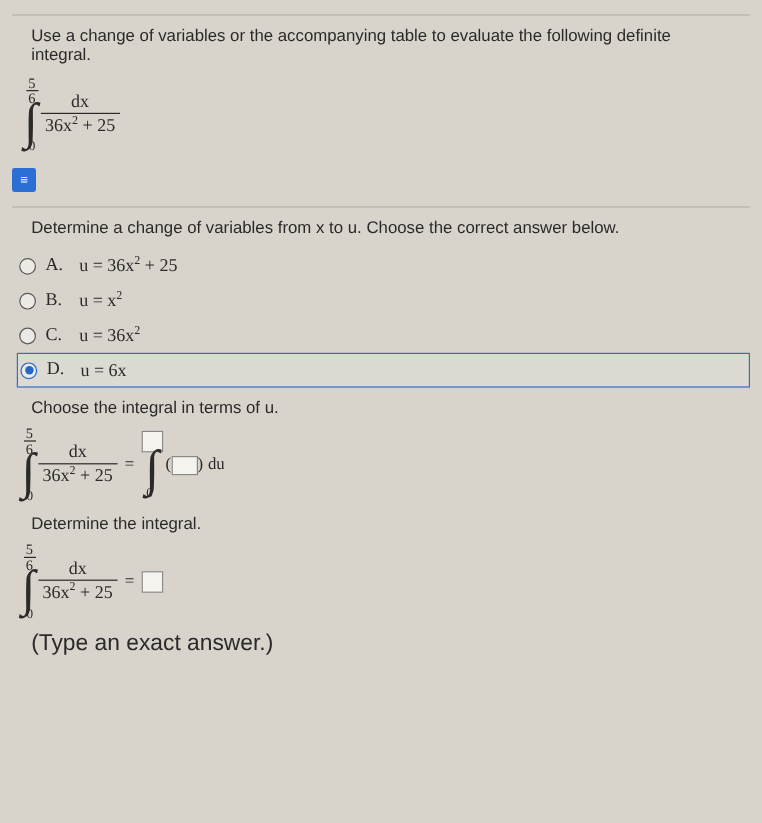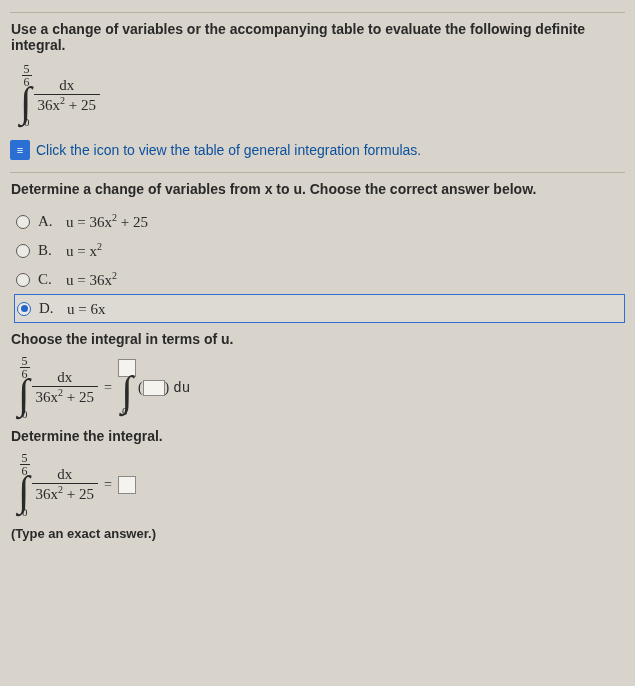--- a/index.html
+++ b/index.html
@@ -6,21 +6,21 @@
   body {
     font-family: Arial, Helvetica, sans-serif;
     font-size: 14px;
     color: #2a2a2a;
     background: #d8d4cc;
     width: 635px;
     height: 686px;
     overflow: hidden;
     padding: 8px 10px;
   }
-  .block { margin: 8px 1px; font-weight: bold; }
+  .block { margin: 8px 16px; }
   .integral-display {
     display: flex;
     align-items: center;
     margin: 10px 0 10px 10px;
     font-family: 'Times New Roman', serif;
   }
   .int-symbol {
     display: flex;
     flex-direction: column;
     align-items: center;
@@ -122,21 +122,20 @@
   <span class="fraction">
     <span class="num">dx</span>
     <span class="den">
       <span>36x</span><span class="sup">2</span><span> + 25</span>
     </span>
   </span>
 </div>
 
 <div class="link-row">
   <span class="icon-square">≡</span>
-  <span class="link-text">Click the icon to view the table of general integration formulas.</span>
 </div>
 
 <hr class="sep">
 
 <div class="block">Determine a change of variables from x to u. Choose the correct answer below.</div>
 
 <div class="options">
   <div class="option-row">
     <span class="radio"></span>
     <span class="option-label">A.</span>
@@ -189,21 +188,21 @@
   <span style="font-family:'Times New Roman',serif;">=</span>
   <div class="integral-display" style="margin:0;">
     <div class="int-symbol">
       <span class="int-bound upper"><span class="answer-box"></span></span>
       <span class="int-sign">∫</span>
       <span class="int-bound lower">0</span>
     </div>
     <span class="paren-box">
       (<span class="answer-box tall"></span>)
     </span>
-    <span style="margin-left:4px;font-family:Liberation Mono, monospace;">du</span>
+    <span style="margin-left:4px;font-family:Liberation Serif, serif;">du</span>
   </div>
 </div>
 
 <div class="block">Determine the integral.</div>
 
 <div class="eq-row">
   <div class="integral-display" style="margin:0;">
     <div class="int-symbol">
       <span class="fraction small-frac int-bound upper">
         <span class="num">5</span>
@@ -216,13 +215,13 @@
       <span class="num">dx</span>
       <span class="den">
         <span>36x</span><span class="sup">2</span><span> + 25</span>
       </span>
     </span>
   </div>
   <span style="font-family:'Times New Roman',serif;">=</span>
   <span class="answer-box"></span>
 </div>
 
-<div class="block" style="font-size:13px;">(Type an exact answer.)</div>
+<div class="block" style="font-size:19px;">(Type an exact answer.)</div>
 
 </body></html>

